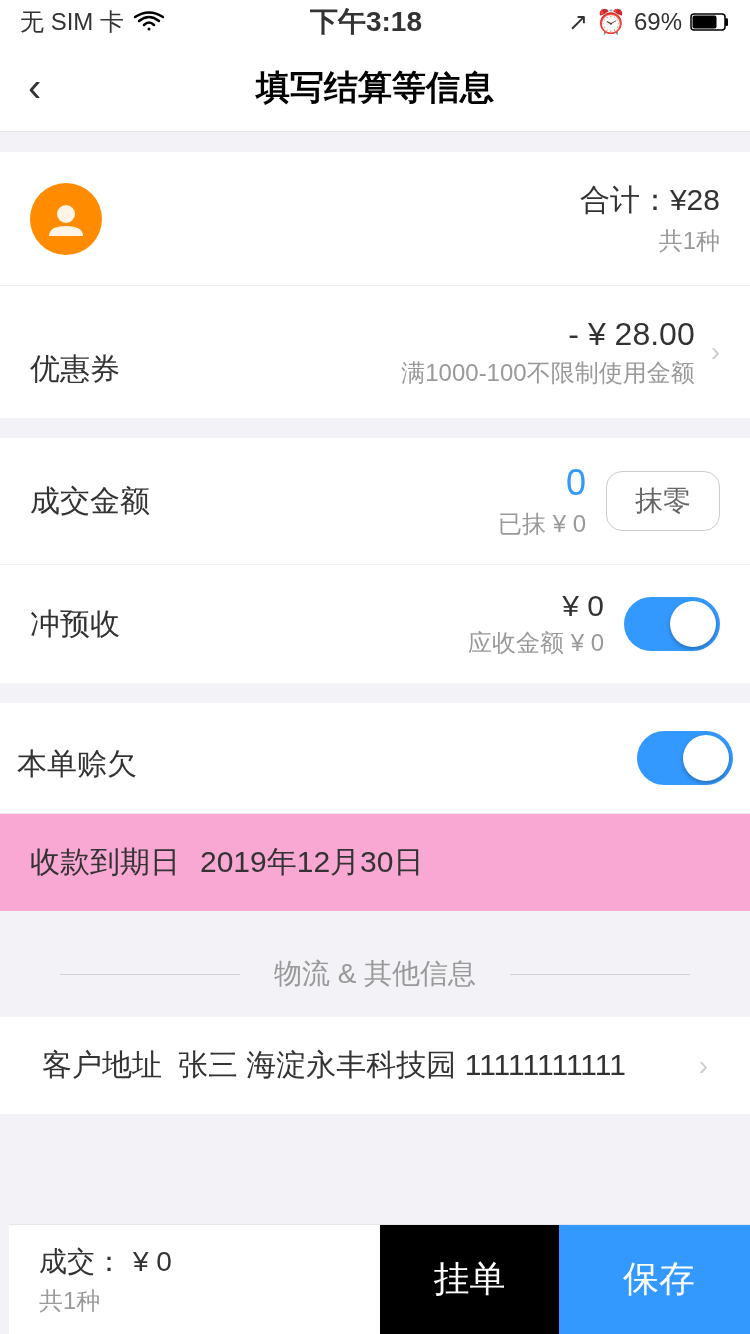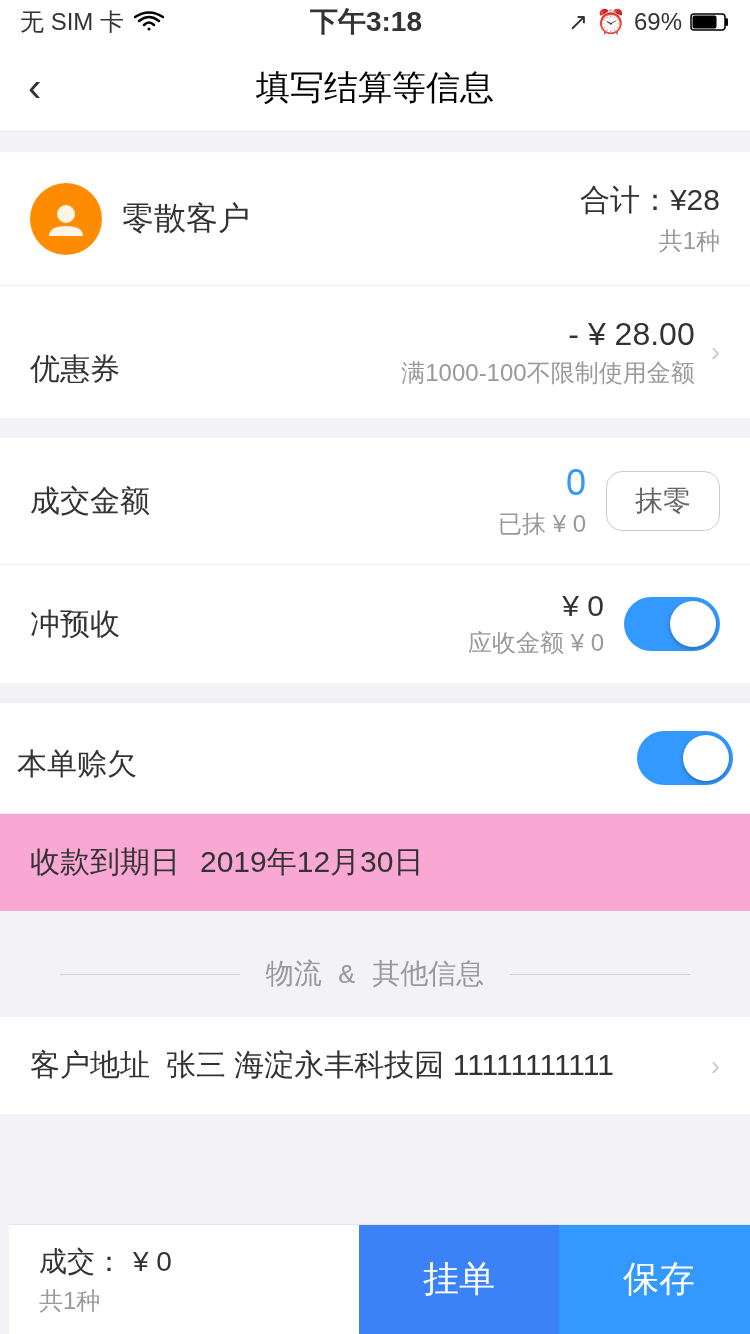--- a/index.html
+++ b/index.html
@@ -55,21 +55,21 @@
     }
     .nav-back {
       position: absolute;
       left: 28px;
       font-size: 40px;
       color: #333;
       cursor: pointer;
     }
     .nav-title {
       font-size: 34px;
-      font-weight: 400;
+      font-weight: 700;
       color: #000;
     }
 
     
     .section {
       background: #fff;
       margin-top: 20px;
     }
 
     .customer-row {
@@ -266,36 +266,35 @@
       font-size: 30px;
       color: #333;
     }
     .logistics-header {
       background: #f2f2f7;
       text-align: center;
       padding: 24px 0;
       font-size: 28px;
       color: #999;
       position: relative;
-      font-family: Liberation Mono, monospace;
     }
     .logistics-header::before,
     .logistics-header::after {
       content: '';
       position: absolute;
       top: 50%;
       width: 180px;
       height: 1px;
       background: #d0d0d0;
     }
     .logistics-header::before { left: 60px; }
     .logistics-header::after { right: 60px; }
 
     .address-row {
-      padding: 28px 30px;
+      padding: 28px 42px;
       background: #fff;
       display: flex;
       align-items: center;
       justify-content: space-between;
     }
     .address-label {
       font-size: 30px;
       color: #333;
       min-width: 120px;
     }
@@ -328,23 +327,23 @@
       display: flex;
       align-items: center;
       gap: 10px;
     }
     .bottom-count {
       font-size: 24px;
       color: #999;
       margin-top: 4px;
     }
     .btn-hold {
-      width: 200px;
+      width: 179px;
       height: 110px;
-      background: #3b82f6;
+      background: #000000;
       display: flex;
       align-items: center;
       justify-content: center;
       font-size: 36px;
       color: #fff;
       cursor: pointer;
       font-weight: 500;
     }
     .btn-save {
       width: 200px;
@@ -394,21 +393,20 @@
 
 <div class="section">
   <div class="customer-row">
     <div class="customer-left">
       <div class="avatar">
         <svg width="42" height="42" viewBox="0 0 42 42">
           <circle cx="21" cy="16" r="9" fill="#fff" opacity="0.9"></circle>
           <path d="M4 38 Q4 28 21 28 Q38 28 38 38" fill="#fff" opacity="0.9"></path>
         </svg>
       </div>
-      <span class="customer-name">零散客户</span>
     </div>
     <div class="customer-right">
       <div class="total-amount">合计：¥28</div>
       <div class="total-count">共1种</div>
     </div>
   </div>
 
   <div class="coupon-row">
     <span class="coupon-label">优惠券</span>
     <div class="coupon-right">

